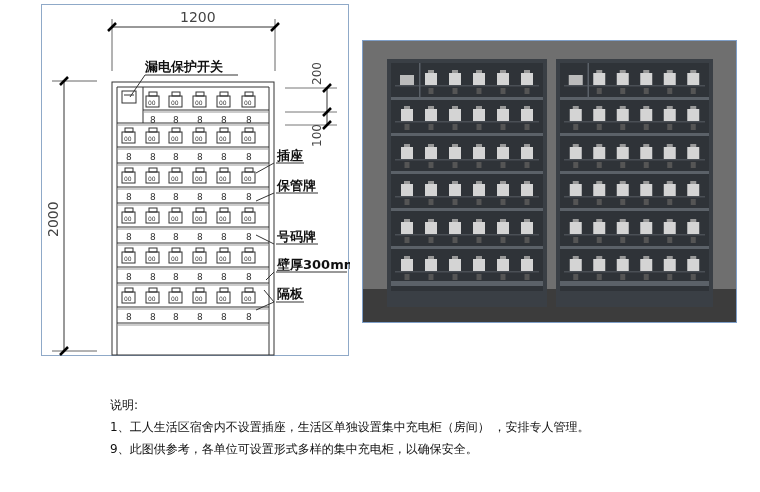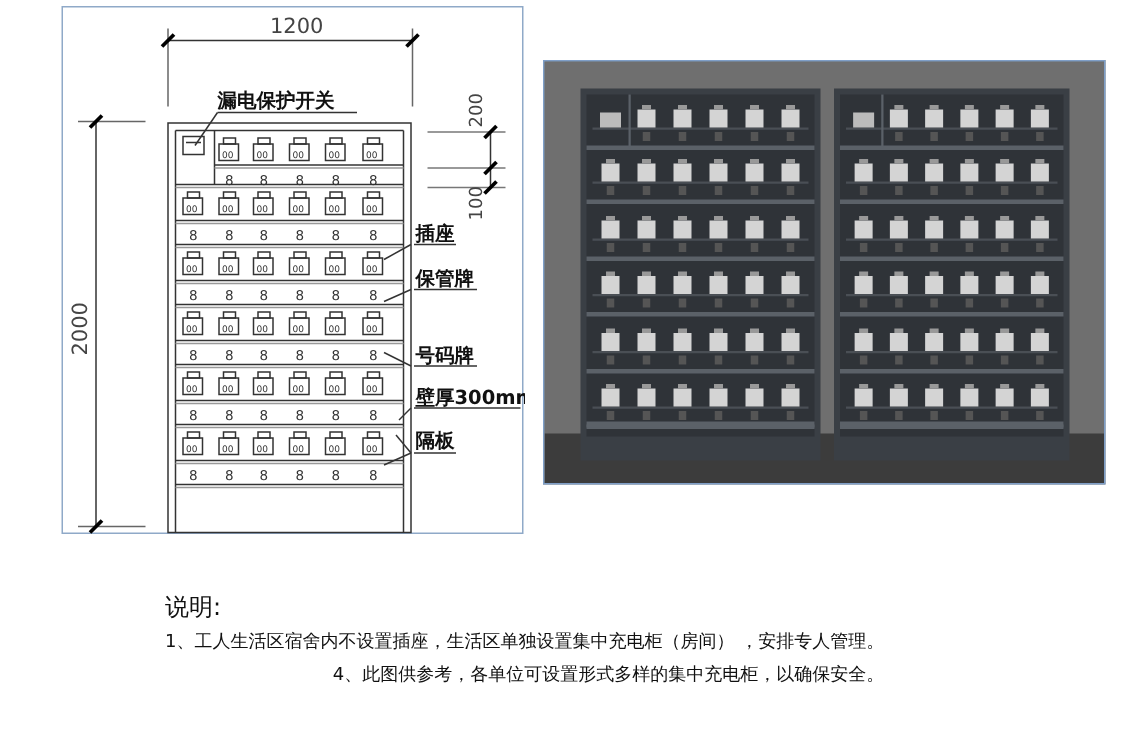--- a/index.html
+++ b/index.html
@@ -1,22 +1,22 @@
 <!DOCTYPE html>
 <html><head>
 <meta charset="utf-8">
 <style>
   html,body{margin:0;padding:0;background:#ffffff;}
   body{width:760px;height:492px;position:relative;overflow:hidden;font-family:"DejaVu Sans",sans-serif;}
   .drawing{position:absolute;left:41px;top:4px;width:308px;height:352px;border:1px solid #8fa9c8;background:#fff;box-sizing:border-box;}
   .drawing svg{position:absolute;left:0;top:0;}
   .photo{position:absolute;left:362px;top:40px;width:375px;height:283px;border:1px solid #7f9fc8;box-sizing:border-box;overflow:hidden;background:#6e6e6e;}
   .notes{position:absolute;left:110px;top:394px;font-family:"DejaVu Sans",sans-serif;font-size:12px;color:#111;line-height:22px;}
-  .notes .title{font-size:16px;}
-  .notes .line{white-space:nowrap;text-align:right;}
+  .notes .title{font-size:12px;}
+  .notes .line{white-space:nowrap;}
   .lbl{font-family:"DejaVu Sans",sans-serif;font-weight:bold;font-size:13px;fill:#111;}
   .dim{font-family:"DejaVu Sans",sans-serif;font-size:14px;fill:#444;}
 </style>
 </head>
 <body>
 
 <div class="drawing">
   <svg width="308" height="352" viewBox="0 0 308 352" id="cad">
       <line x1="70" y1="22" x2="233" y2="22" stroke="#333" stroke-width="1" fill="none"></line>
       <line x1="70" y1="14" x2="70" y2="66" stroke="#666" stroke-width="1" fill="none"></line>
@@ -482,14 +482,14 @@
       <rect x="324.25" y="218" width="12" height="12" fill="#d4d4d4"></rect>
       <rect x="327.25" y="215" width="6" height="3" fill="#999"></rect>
       <rect x="327.75" y="233" width="5" height="6" fill="#555"></rect>
       <rect x="197" y="240" width="149" height="4" fill="#5b6168"></rect>
     </svg>
 </div>
 
 <div class="notes">
   <div class="title">说明:</div>
   <div class="line">1、工人生活区宿舍内不设置插座，生活区单独设置集中充电柜（房间） ，安排专人管理。</div>
-  <div class="line">4、此图供参考，各单位可设置形式多样的集中充电柜，以确保安全。</div>
+  <div class="line">9、此图供参考，各单位可设置形式多样的集中充电柜，以确保安全。</div>
 </div>
 
 </body></html>

